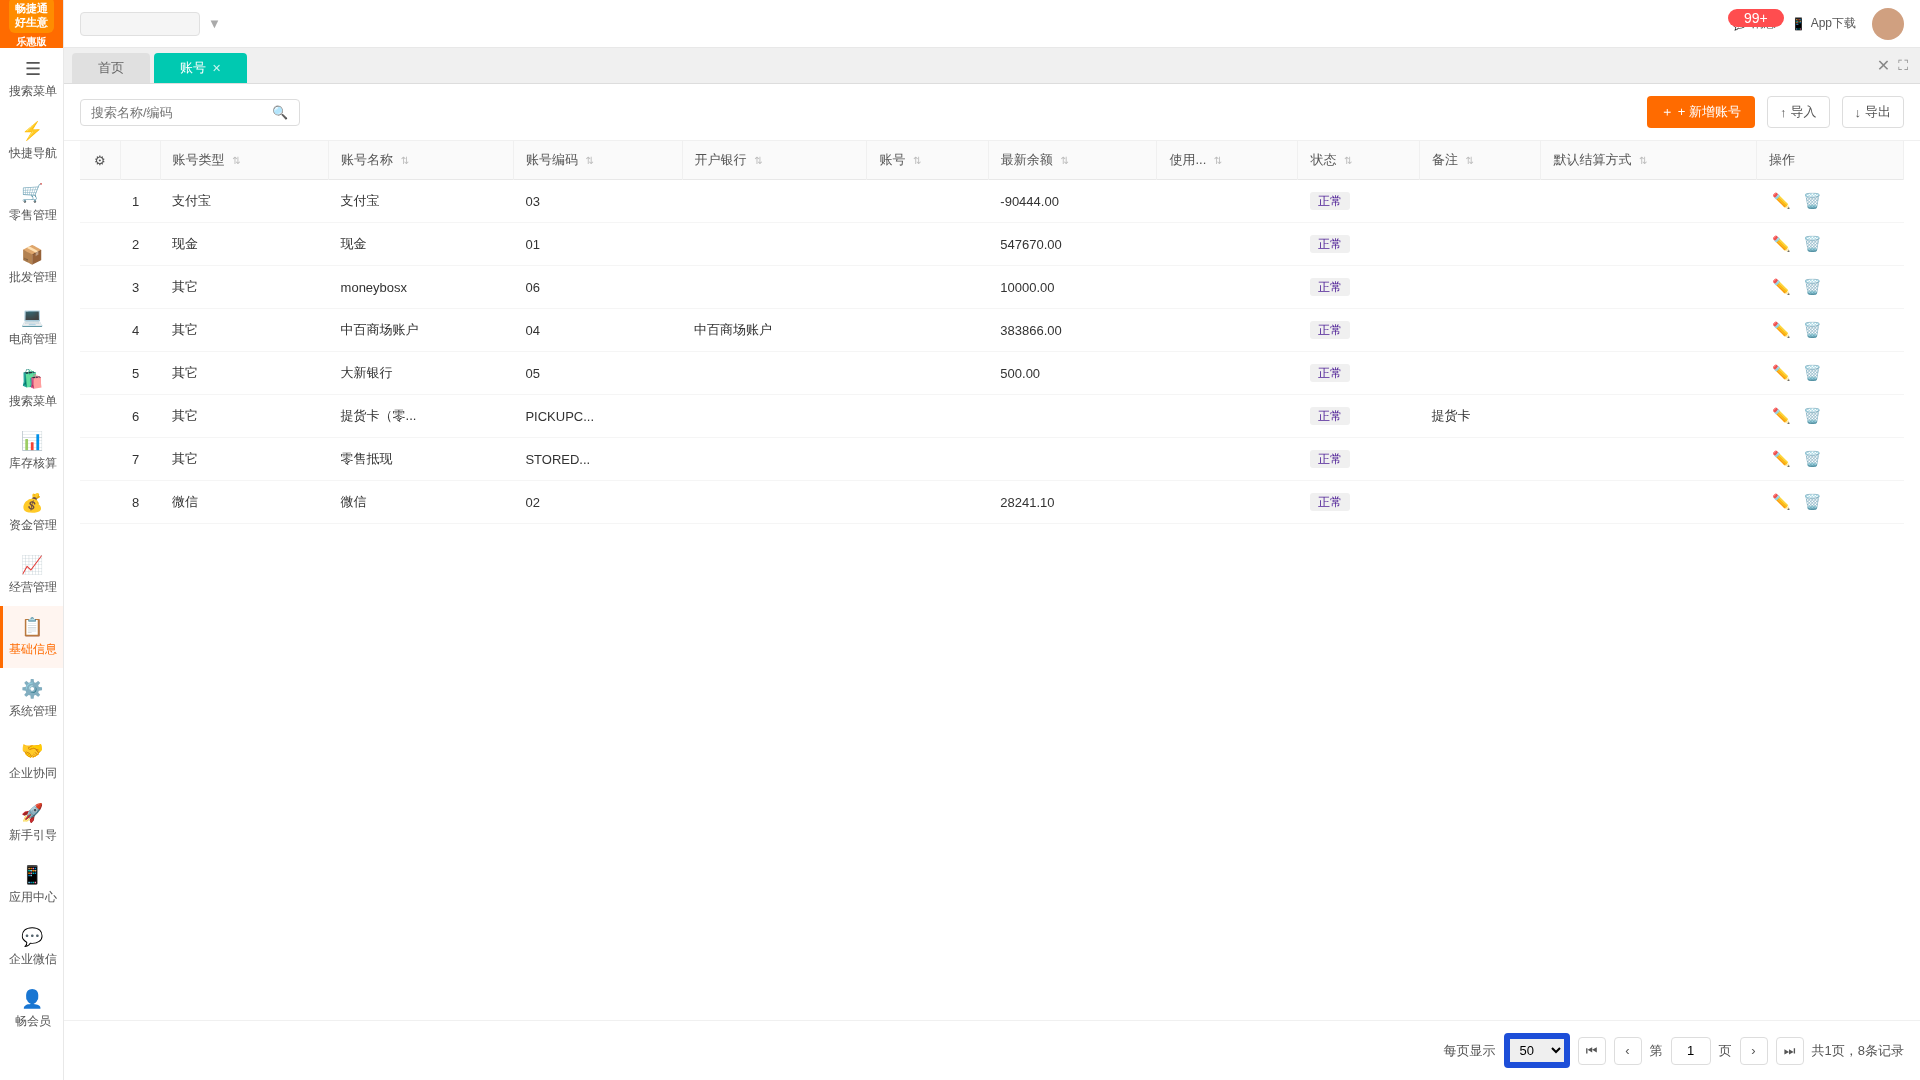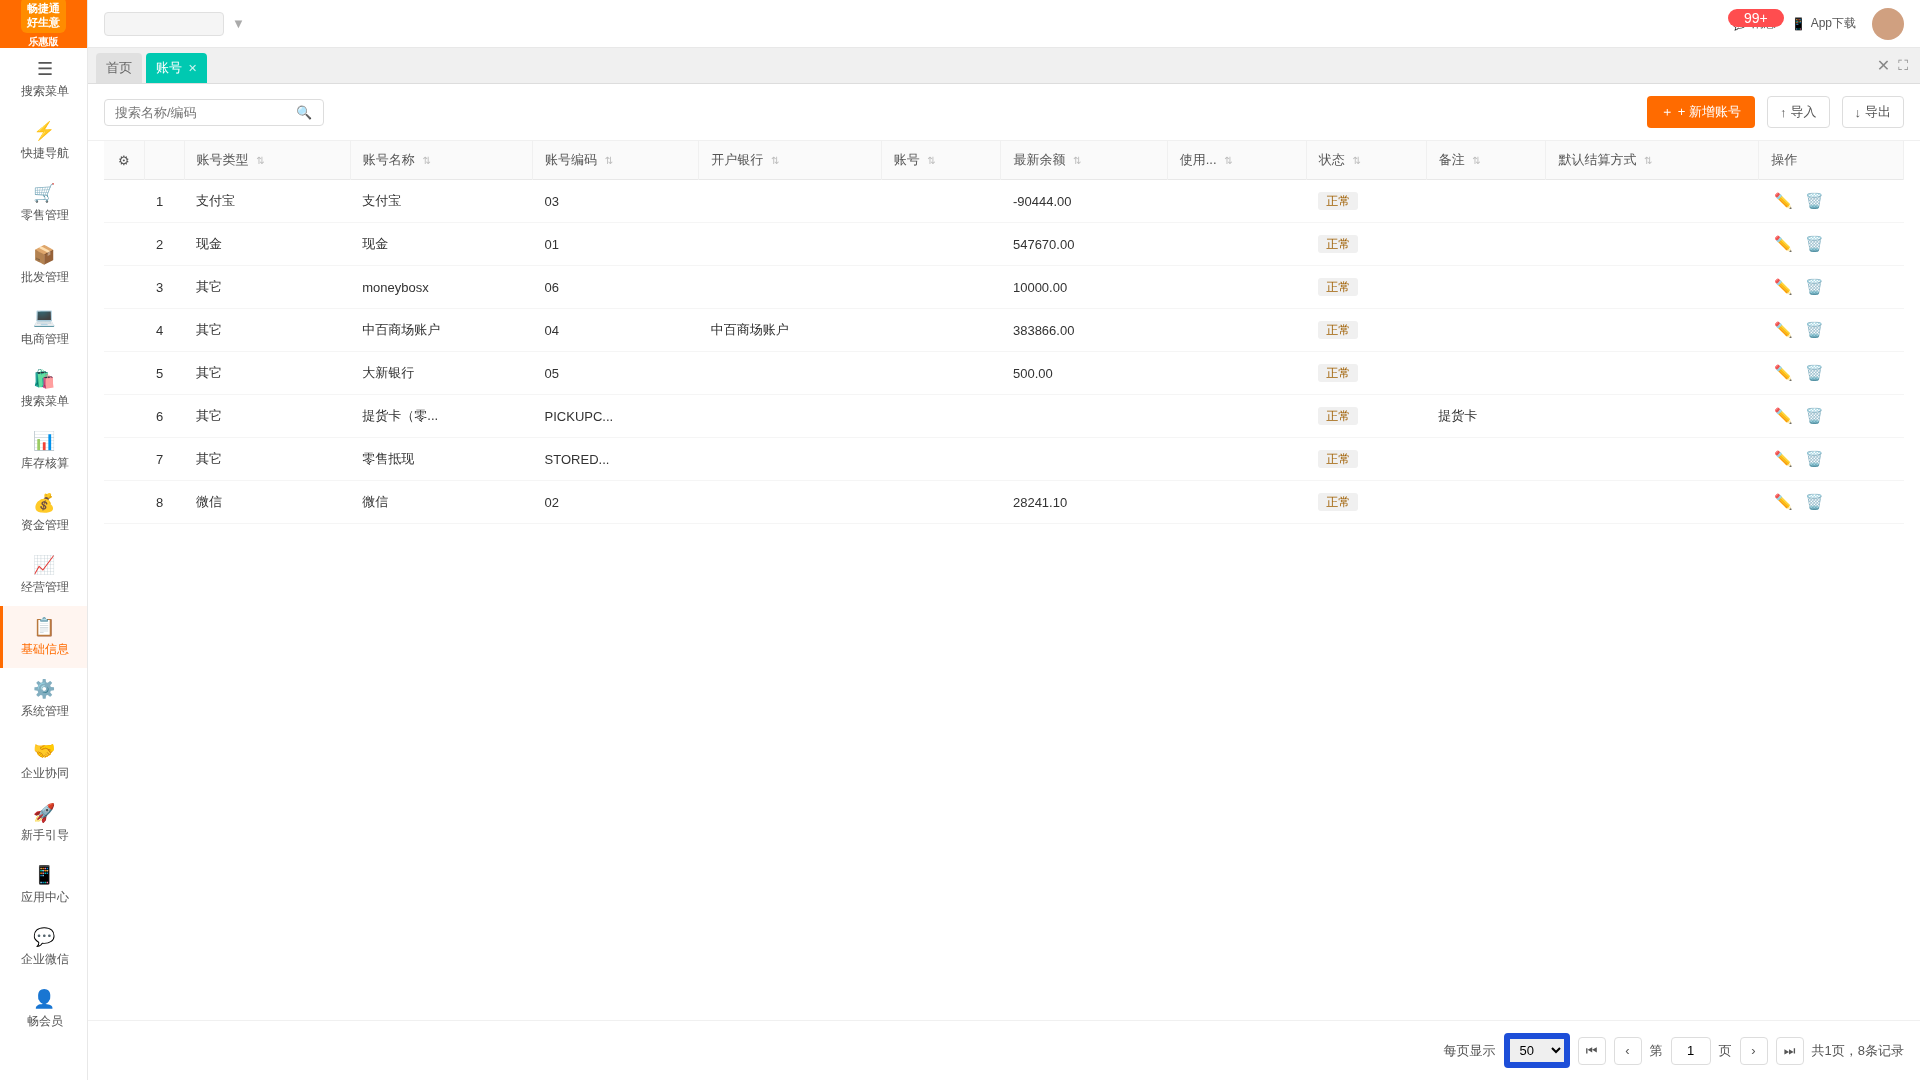--- a/index.html
+++ b/index.html
@@ -1,20 +1,20 @@
 <!DOCTYPE html>
 <html><head>
   <meta charset="utf-8">
   <style>
     * { box-sizing: border-box; margin: 0; padding: 0; }
     body { font-family: "Microsoft YaHei", Arial, sans-serif; font-size: 13px; background: #f5f5f5; display: flex; height: 1080px; width: 1920px; overflow: hidden; }
 
     
     .sidebar {
-      width: 88px;
+      width: 64px;
       background: #fff;
       display: flex;
       flex-direction: column;
       border-right: 1px solid #e8e8e8;
       height: 100%;
     }
     .sidebar-logo {
       background: #ff6b00;
       height: 48px;
       display: flex;
@@ -127,21 +127,21 @@
       width: 32px;
       height: 32px;
       border-radius: 50%;
       background: #d0a080;
       cursor: pointer;
     }
     .tab {
       height: 30px;
       display: flex;
       align-items: center;
-      padding: 0 10px;
+      padding: 0 26px;
       border-radius: 4px 4px 0 0;
       font-size: 13px;
       cursor: pointer;
       background: #e0e0e0;
       color: #666;
       gap: 6px;
     }
     .tab.active {
       background: #00c9b1;
       color: #fff;
@@ -249,21 +249,21 @@
     tbody tr {
       border-bottom: 1px solid #f5f5f5;
     }
     tbody td {
       padding: 10px 12px;
       color: #333;
       white-space: nowrap;
     }
     .status-badge {
       background: #f0f0f0;
-      color: #a16207;
+      color: #4c1d95;
       border-radius: 3px;
       padding: 2px 8px;
       font-size: 12px;
     }
     .action-btn {
       background: none;
       border: none;
       cursor: pointer;
       color: #888;
       font-size: 15px;

